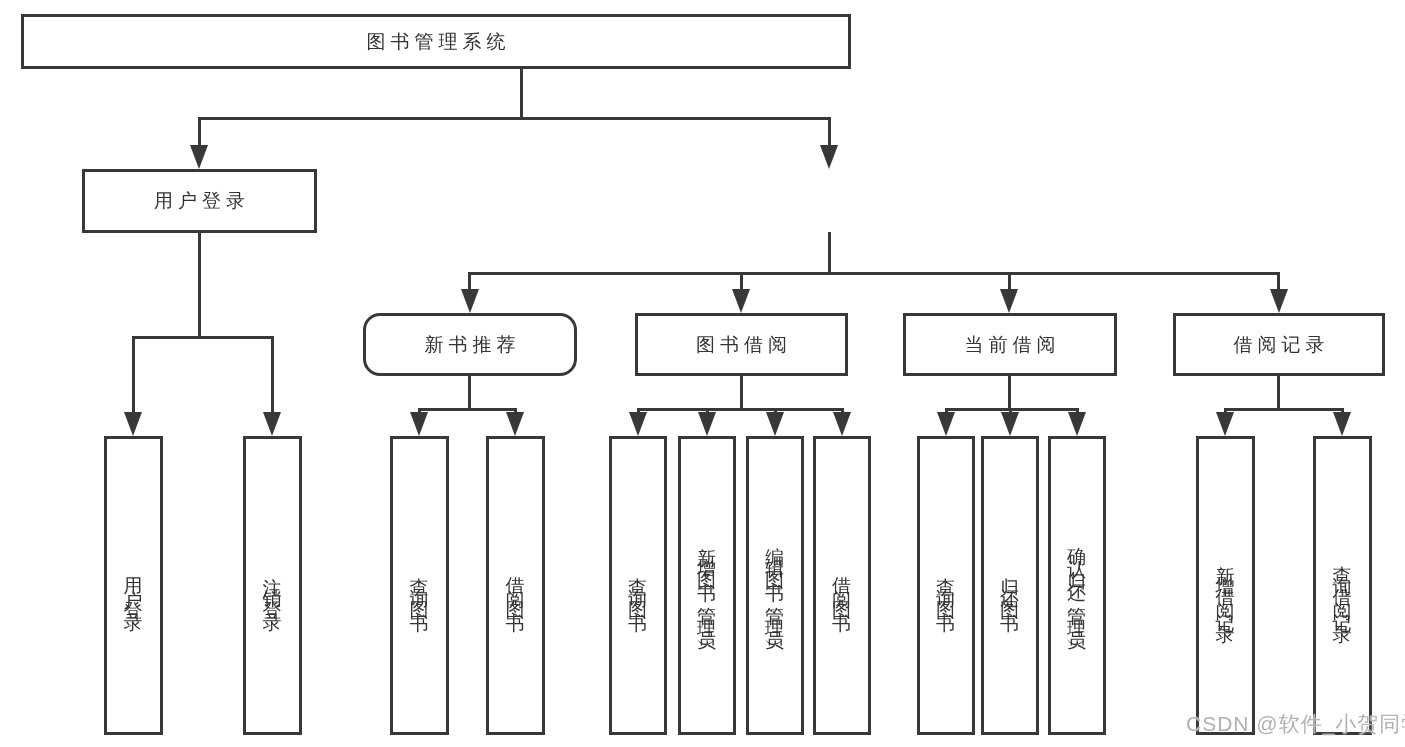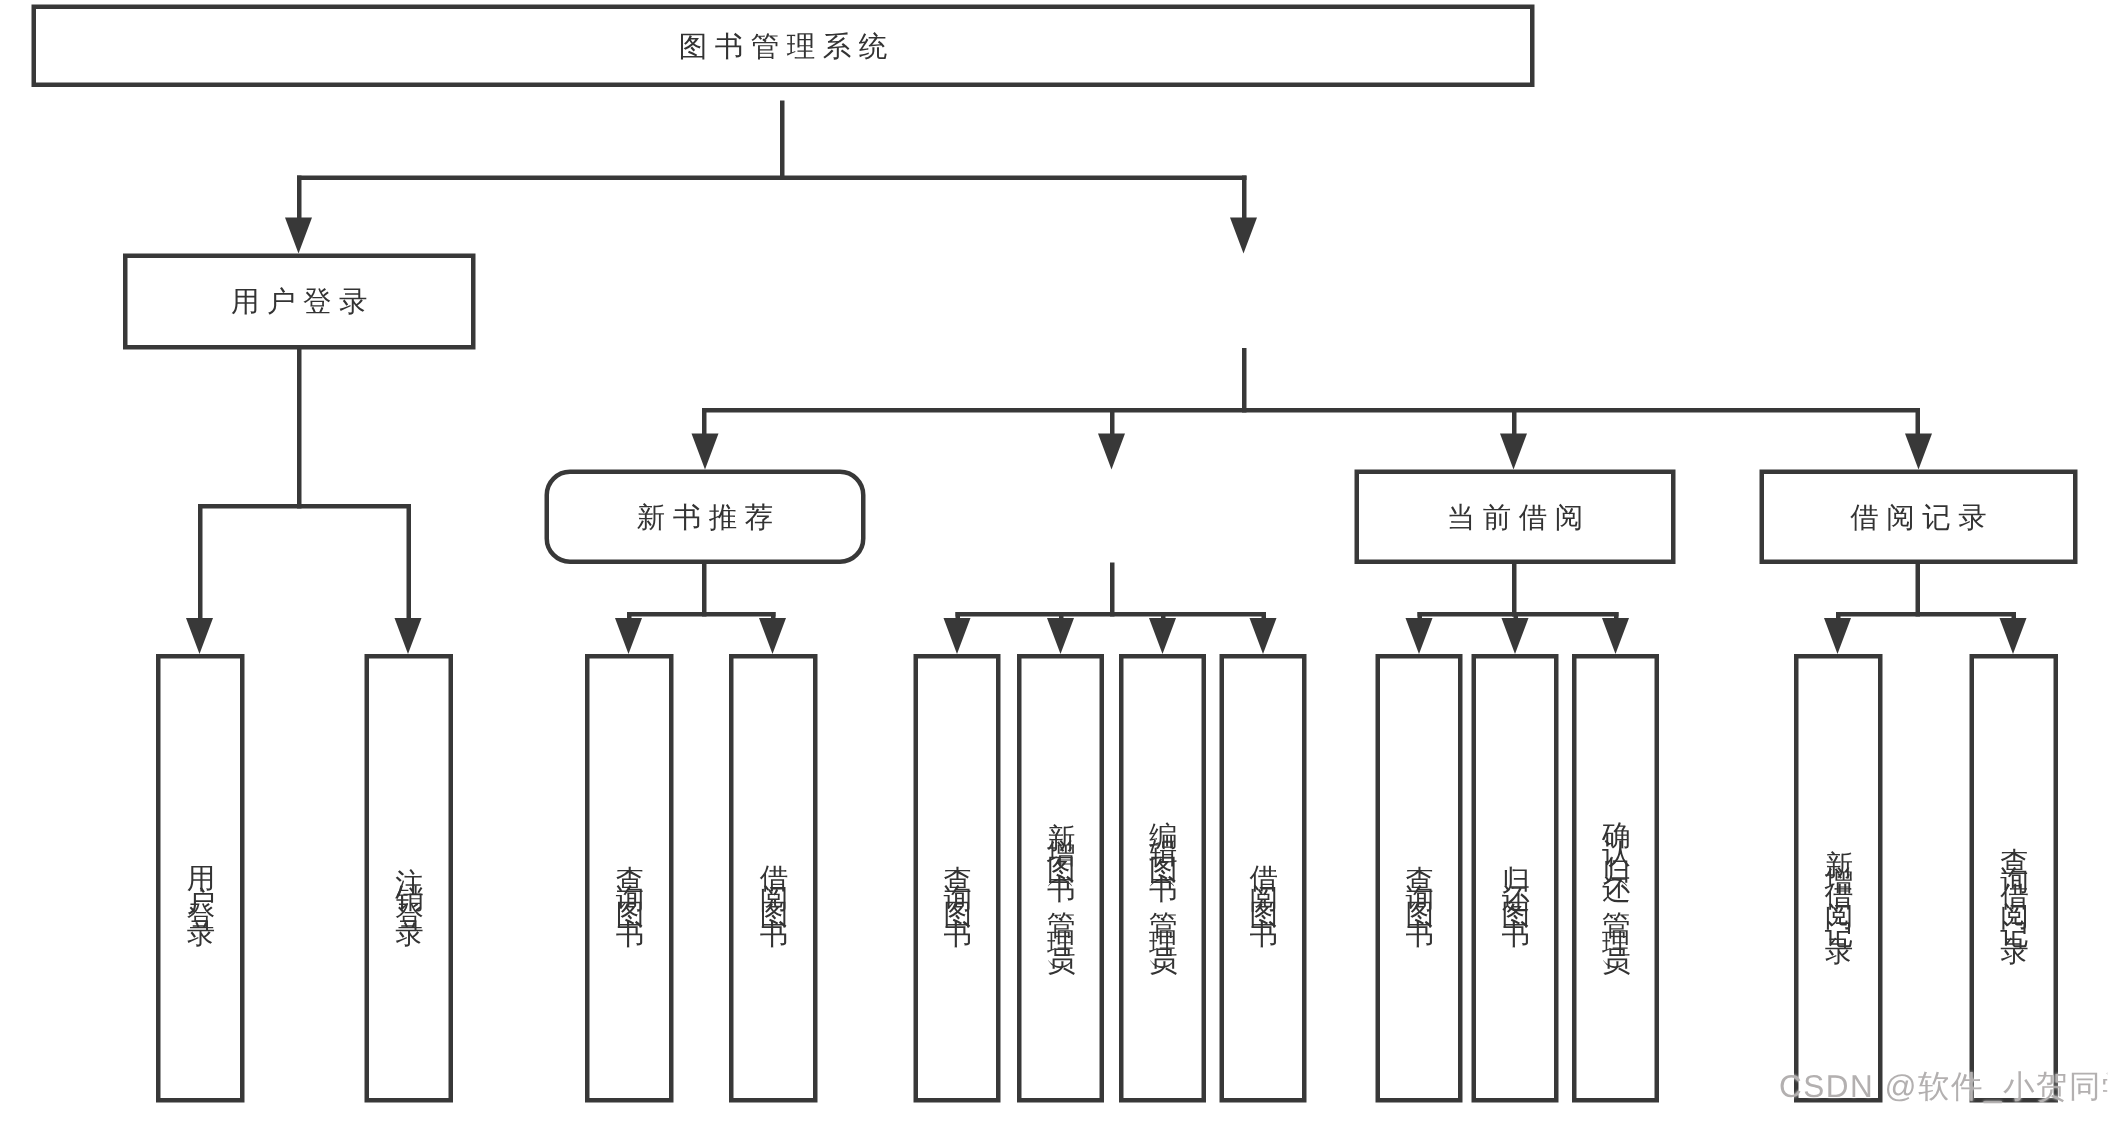--- a/index.html
+++ b/index.html
@@ -46,21 +46,21 @@
     z-index:10;
     white-space:nowrap;
     text-shadow:0 0 2px #ffffff;
   }
 </style>
 </head>
 <body>
 
 <div id="canvas">
 
-  <div class="box" style="left:21px;top:3px;width:1002px;height:55px;">
+  <div class="box" style="left:21px;top:14px;width:830px;height:55px;">
     <span class="hlabel">图书管理系统</span>
   </div>
 
   <div class="vline" style="left:520px;top:67px;height:52px;"></div>
   <div class="hline" style="left:198px;top:117px;width:633px;"></div>
   <div class="vline" style="left:198px;top:117px;height:35px;"></div>
   <div class="arrow" style="left:190px;top:145px;"></div>
   <div class="vline" style="left:828px;top:117px;height:35px;"></div>
   <div class="arrow" style="left:820px;top:145px;"></div>
 
@@ -81,20 +81,23 @@
   <div class="arrow" style="left:461px;top:289px;"></div>
   <div class="vline" style="left:740px;top:272px;height:24px;"></div>
   <div class="arrow" style="left:732px;top:289px;"></div>
   <div class="vline" style="left:1008px;top:272px;height:24px;"></div>
   <div class="arrow" style="left:1000px;top:289px;"></div>
   <div class="vline" style="left:1277px;top:272px;height:24px;"></div>
   <div class="arrow" style="left:1270px;top:289px;"></div>
 
   <div class="box" style="left:363px;top:313px;width:214px;height:63px;border-radius:17px;">
     <span class="hlabel">新书推荐</span>
+  </div>
+  <div class="box" style="left:635px;top:313px;width:213px;height:63px;">
+    <span class="hlabel">图书借阅</span>
   </div>
   <div class="box" style="left:903px;top:313px;width:214px;height:63px;">
     <span class="hlabel">当前借阅</span>
   </div>
   <div class="box" style="left:1173px;top:313px;width:212px;height:63px;">
     <span class="hlabel">借阅记录</span>
   </div>
 
   <div class="vline" style="left:468px;top:375px;height:36px;"></div>
   <div class="hline" style="left:418px;top:408px;width:99px;"></div>

